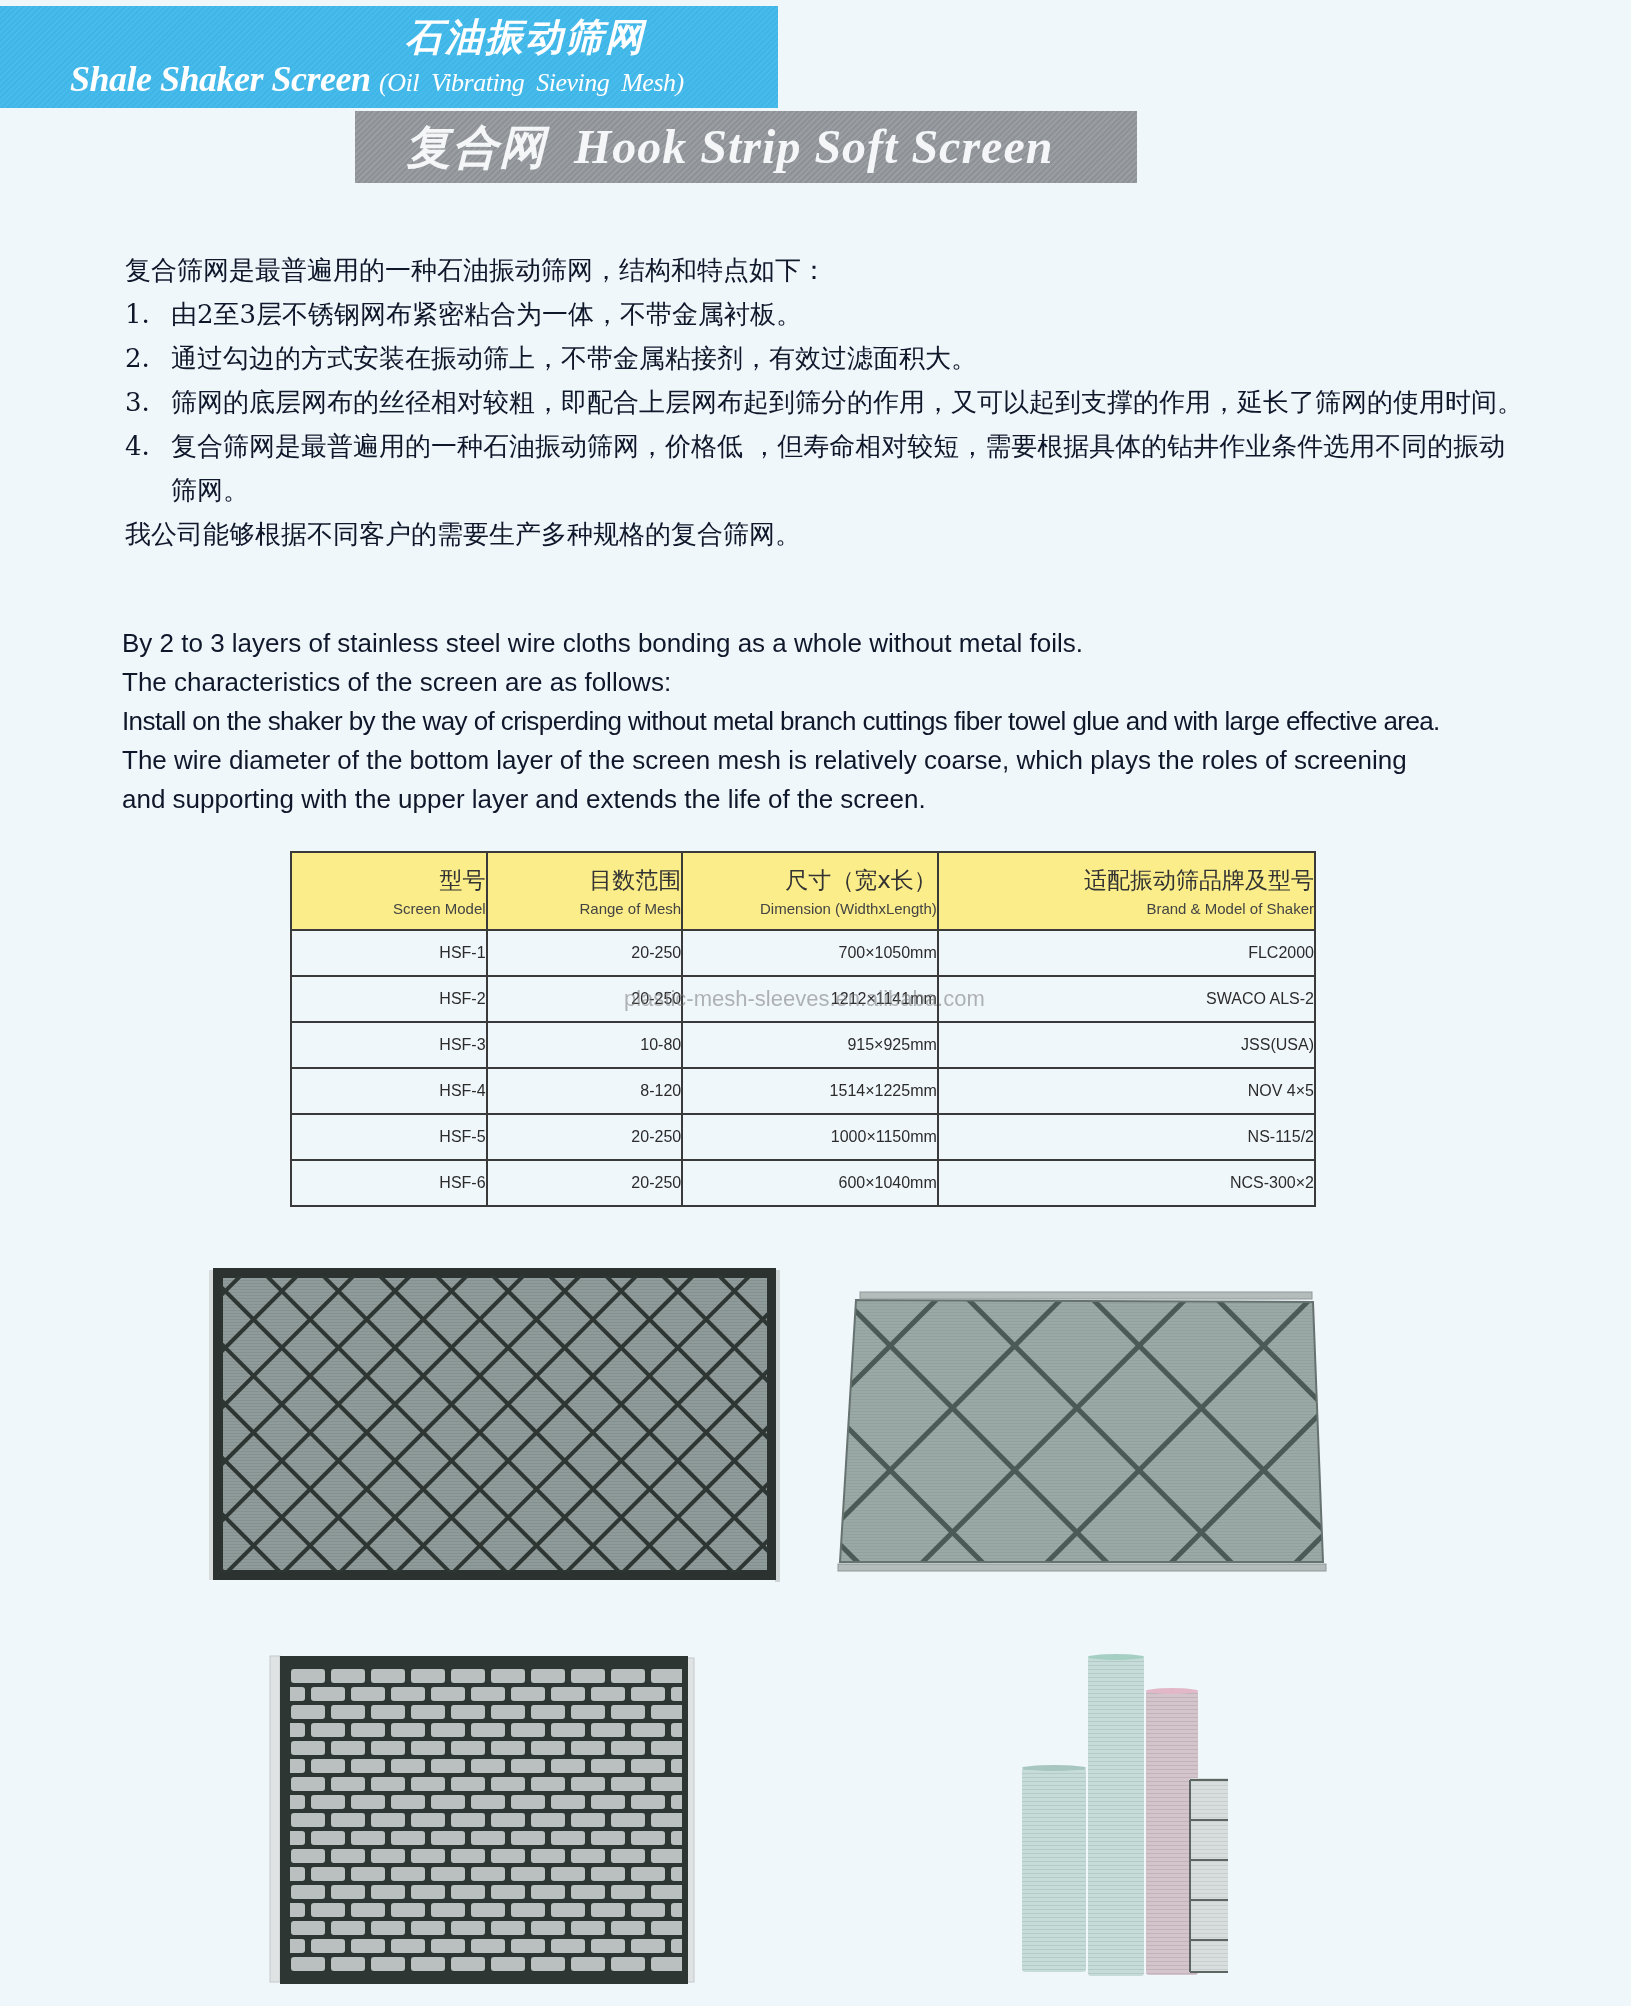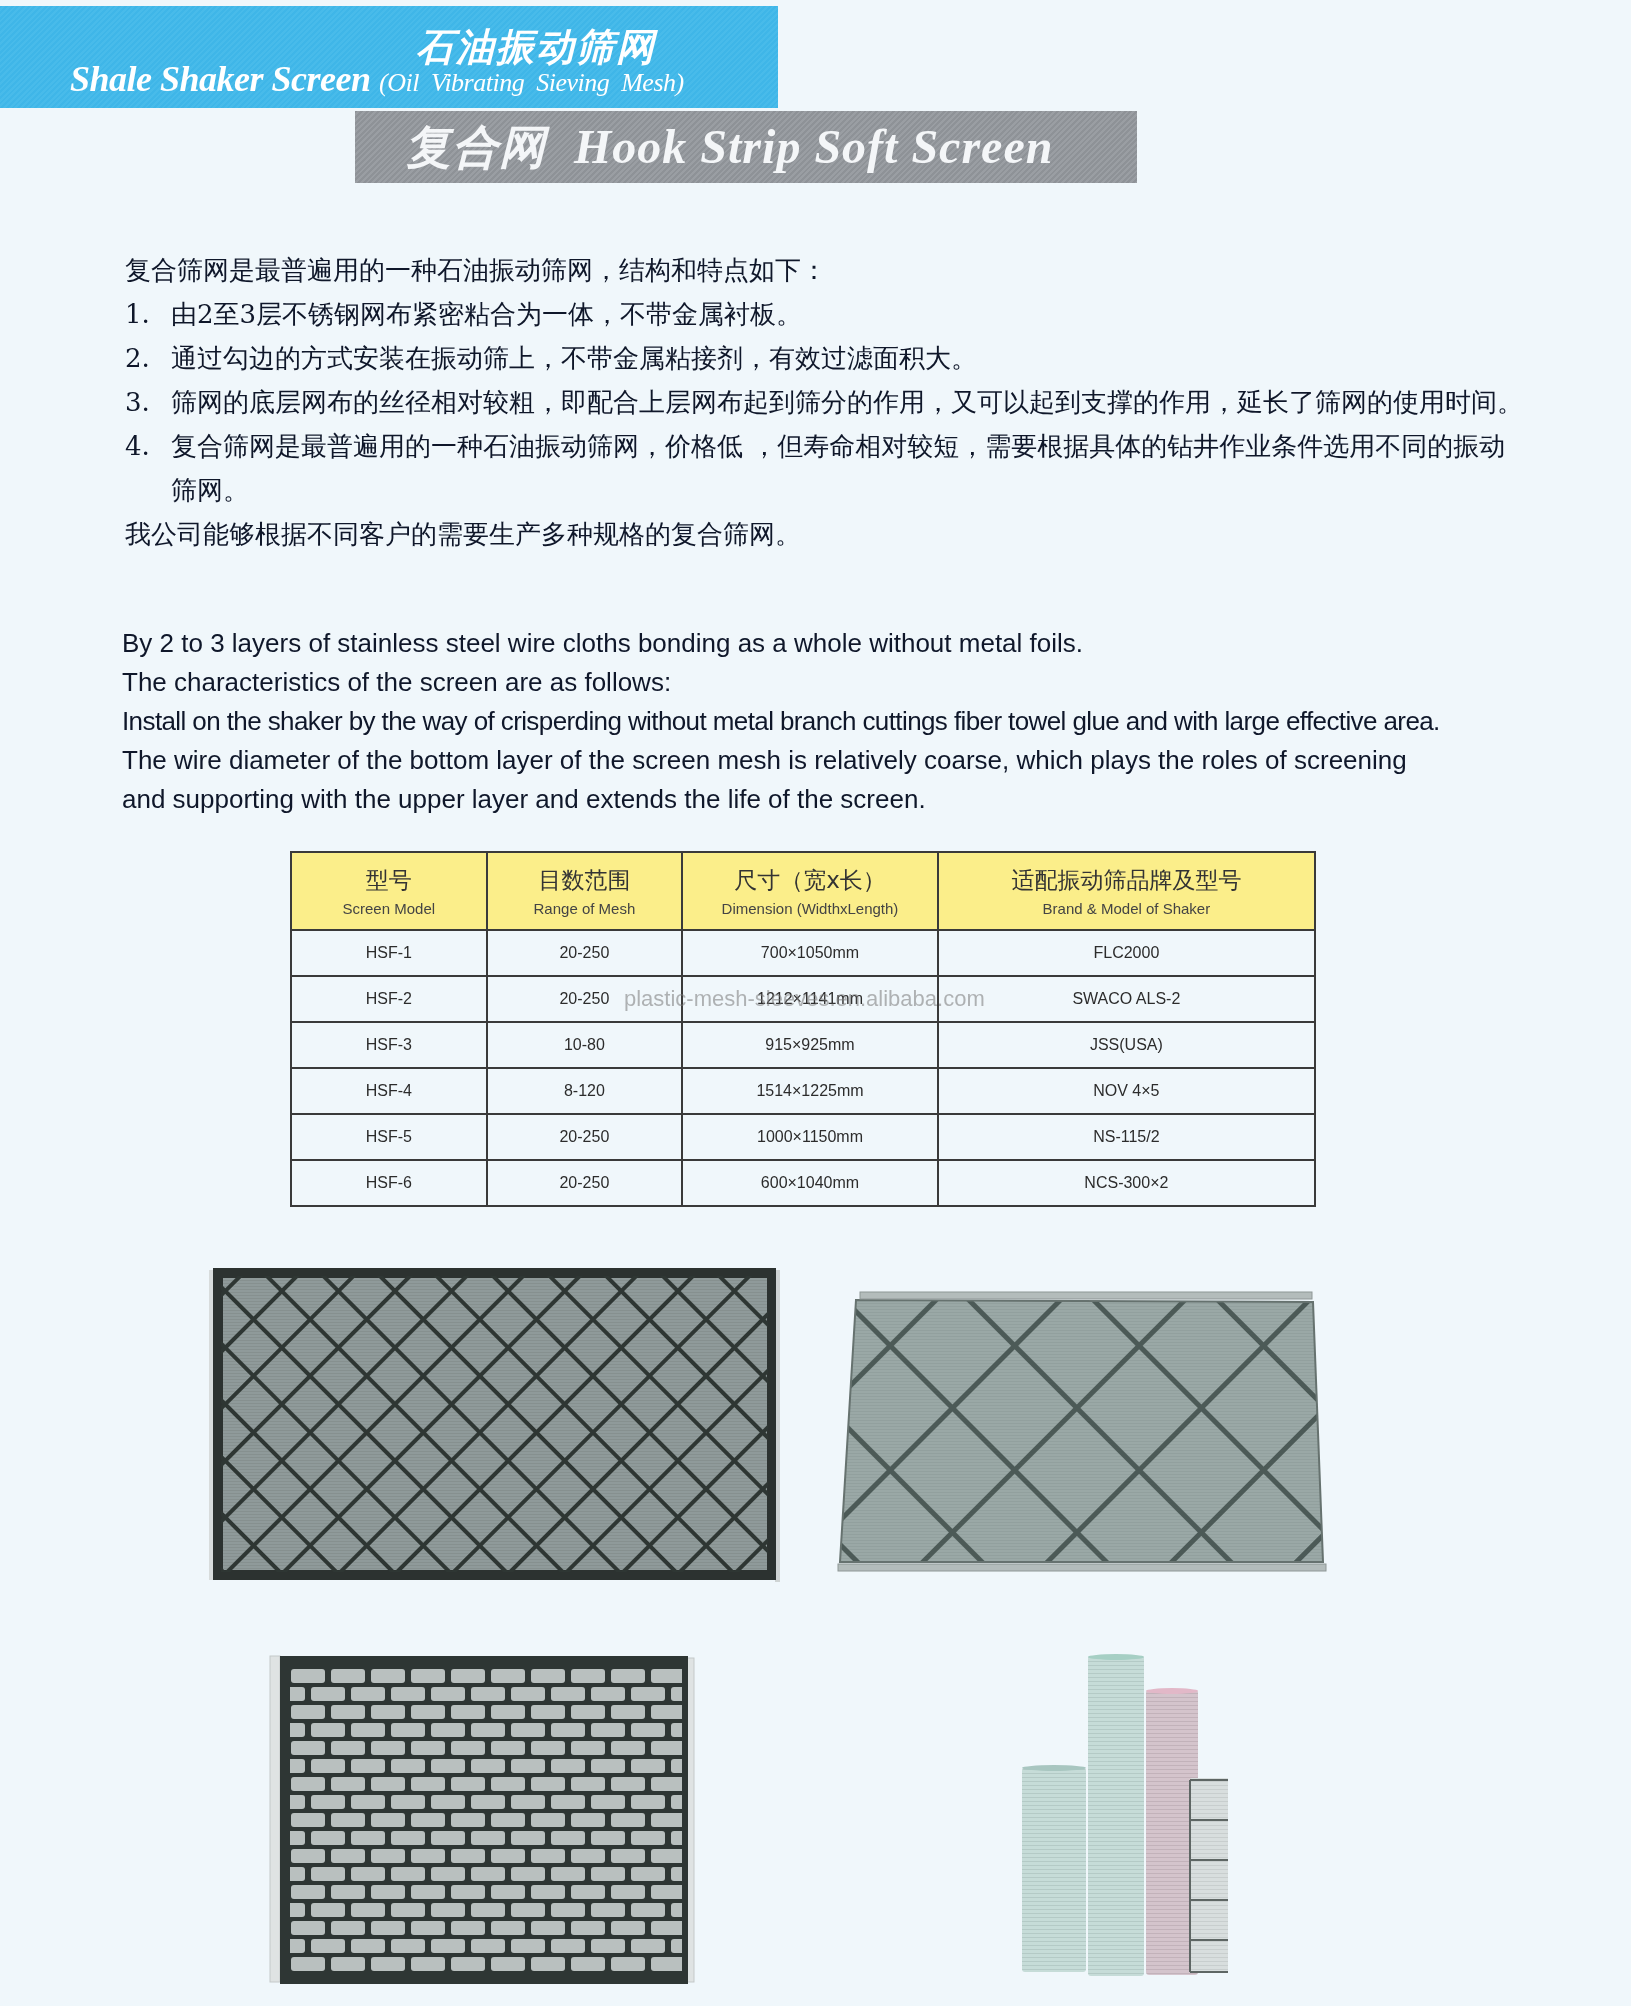--- a/index.html
+++ b/index.html
@@ -9,23 +9,23 @@
     font-family: "DejaVu Sans", sans-serif;
     color: #2a2a2a;
     position: relative;
     overflow: hidden;
   }
   .banner-blue {
     position: absolute; left: 0; top: 6px; width: 778px; height: 102px;
     background: repeating-linear-gradient(135deg, #3fb6e8 0px, #3fb6e8 2px, #48bbea 2px, #48bbea 4px);
   }
   .banner-blue .cn {
-    position: absolute; left: 405px; top: 16px;
+    position: absolute; left: 405px; top: 6px;
     font-family: Liberation Serif, serif; font-style: italic; font-weight: bold;
-    font-size: 38px; color: #ffffff; letter-spacing: 2px; margin-left: 11px;
+    font-size: 38px; color: #ffffff; letter-spacing: 2px;
   }
   .banner-blue .en {
     position: absolute; left: 70px; top: 52px;
     font-family: "Liberation Serif", serif; font-style: italic; font-weight: bold;
     font-size: 36px; color: #ffffff; letter-spacing: -0.5px;
   }
   .banner-blue .en .sub {
     font-weight: normal; font-size: 26px; word-spacing: 6px;
   }
   .banner-gray {
@@ -58,21 +58,21 @@
   .en-block .line { white-space: nowrap; }
   .en-block .line.tight { letter-spacing: -0.6px; }
 
   table.spec {
     position: absolute; left: 290px; top: 851px; width: 1026px;
     border-collapse: collapse;
     font-family: "Liberation Sans", sans-serif;
   }
   table.spec th, table.spec td {
     border: 2px solid #3a3a3a;
-    text-align: center;
+    text-align: right;
     margin-left: 40px;
   }
   table.spec th {
     background: #fbee8a;
     height: 78px; font-weight: normal;
   }
   table.spec th .cnh { display: block; font-family: "DejaVu Sans", sans-serif; font-size: 23px; color: #333; }
   table.spec th .enh { display: block; font-size: 15px; color: #444; margin-top: 4px; }
   table.spec td {
     height: 46px; font-size: 16px; color: #2c2c2c;

